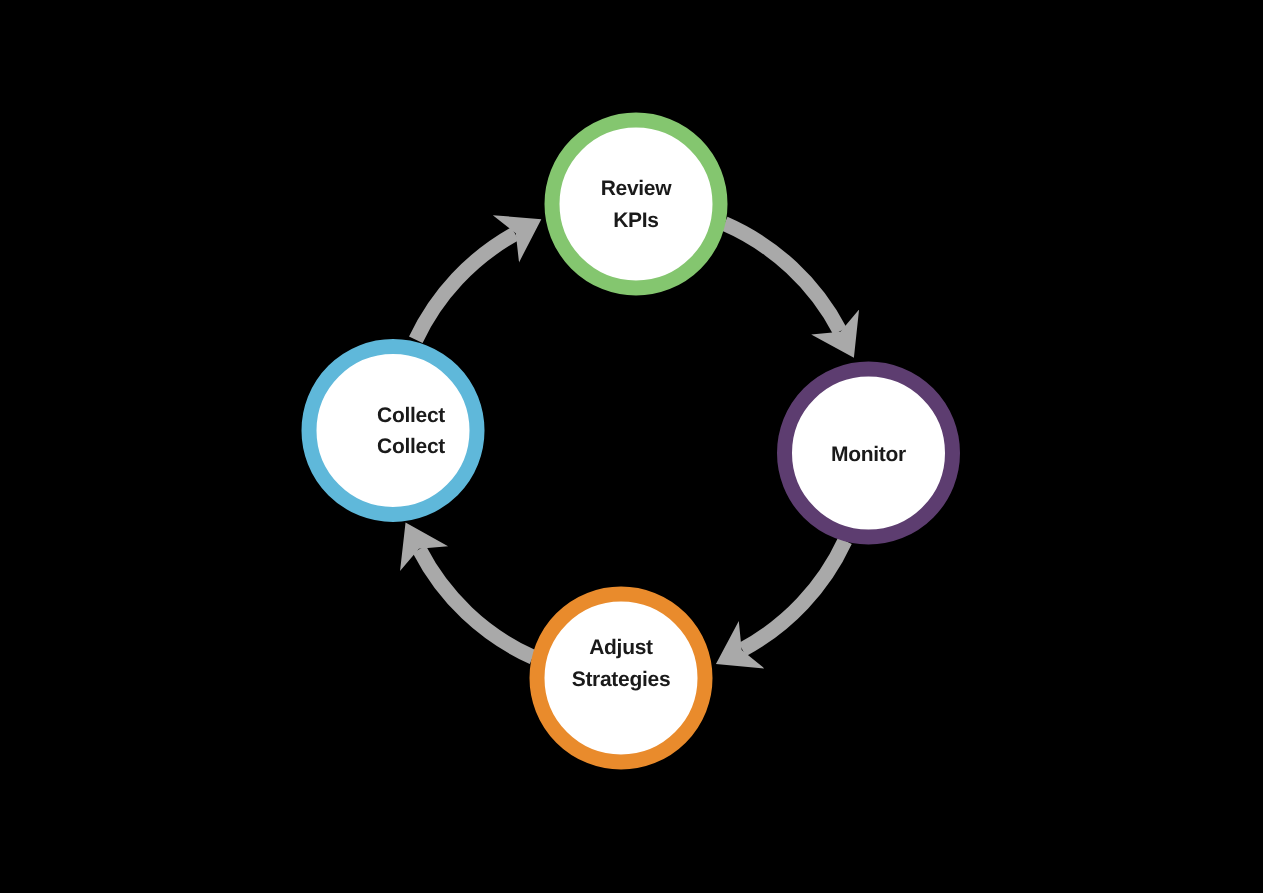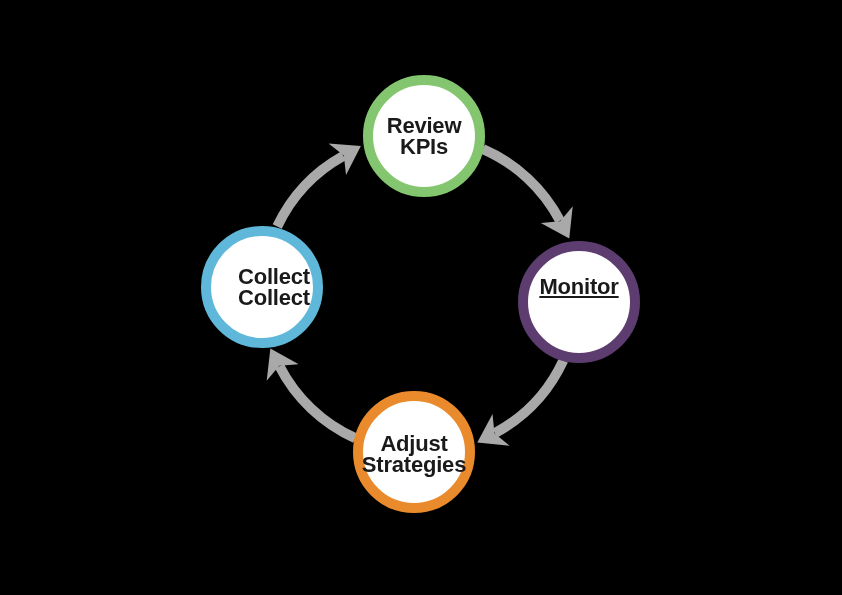--- a/index.html
+++ b/index.html
@@ -21,29 +21,29 @@
   }
   .node-label {
     position: absolute;
     width: 140px;
     height: 60px;
     display: flex;
     flex-direction: column;
     align-items: center;
     justify-content: center;
     text-align: center;
-    font-size: 22px;
+    font-size: 14px;
     font-weight: bold;
     line-height: 21px;
     letter-spacing: -0.2px;
     color: #1a1a1a;
   }
   .label-review      { left: 354px; top: 106px; }
-  .label-monitor     { left: 509px; top: 256px; text-decoration: underline; }
-  .label-adjust      { left: 344px; top: 424px; }
+  .label-monitor     { left: 509px; top: 272px; }
+  .label-adjust      { left: 344px; top: 412px; }
   .label-collect     { left: 204px; top: 257px; }
 </style>
 </head>
 <body>
 
 <div class="canvas" style="background: rgb(0, 0, 0);">
 
   <svg class="diagram-svg" width="842" height="595" viewBox="0 0 842 595">
     <defs>
       <marker id="arrowhead" markerUnits="userSpaceOnUse" markerWidth="28" markerHeight="38" viewBox="0 0 28 38" refX="7" refY="19" orient="auto">

